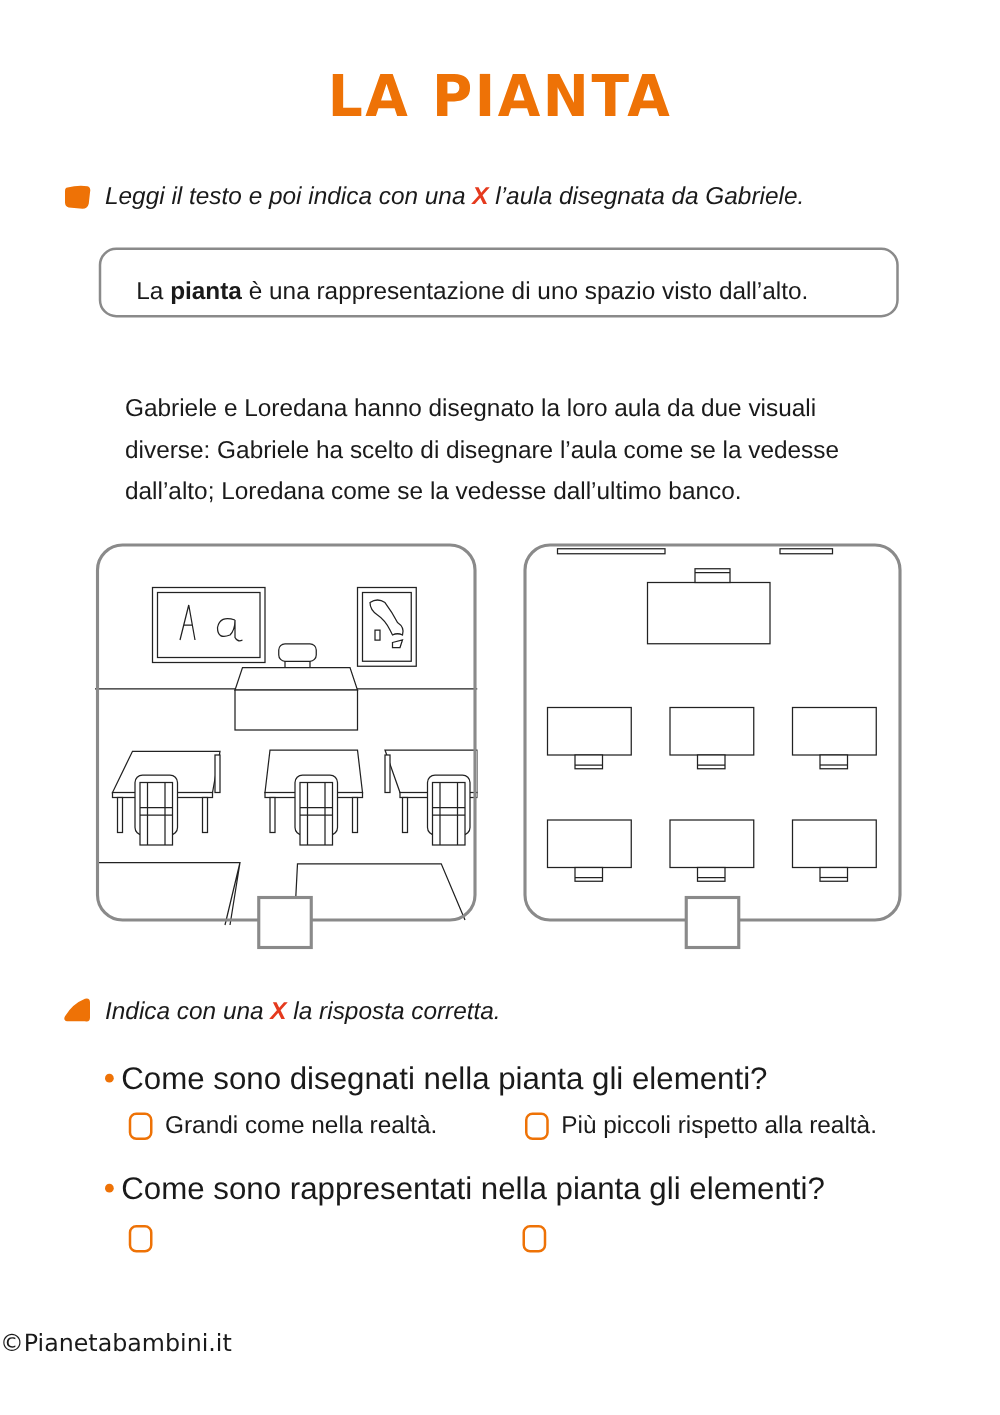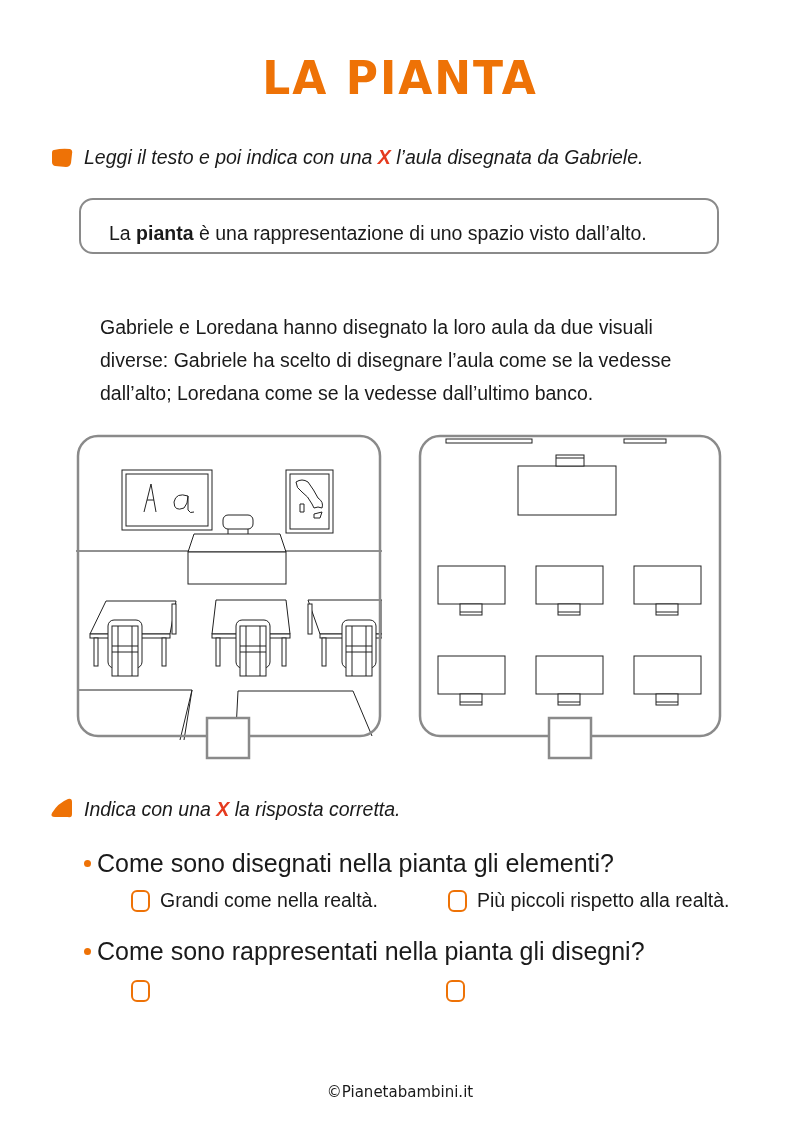--- a/index.html
+++ b/index.html
@@ -13,25 +13,25 @@
   .bullet-ico { position:absolute; }
   .defbox { position:absolute; left:79px; top:198px; width:640px; height:56px;
             border:2.5px solid #8a8a8a; border-radius:14px; box-sizing:border-box; }
   .defbox .txt { position:absolute; left:28px; top:22px; font-size:19.5px; white-space:nowrap; }
   .para { position:absolute; left:80px; top:311px; width:660px; font-size:19.5px; line-height:33px;margin-left:20px; }
   .para div { white-space:nowrap; }
   .pic { position:absolute; }
   .q { position:absolute; font-size:25px; white-space:nowrap; }
   .q .dot { display:inline-block; width:7px; height:7px; border-radius:50%; background:#ee7206;
             margin-right:6px; vertical-align:middle; position:relative; top:-2px; }
-  .opt { position:absolute; font-size:19.5px; white-space:nowrap; display:flex; align-items:center;margin-left:28px; }
+  .opt { position:absolute; font-size:19.5px; white-space:nowrap; display:flex; align-items:center; }
   .chk { display:inline-block; width:19px; height:22px; border:2px solid #ee7206; border-radius:6px;
          margin-right:10px; box-sizing:border-box; background:#fff; }
-  .footer { position:absolute; left:0; top:1064px; width:800px; text-align:center;
-            font-family:"DejaVu Sans", sans-serif; font-size:15px; color:#1a1a1a;margin-top:19px; }
+  .footer { position:absolute; left:0; top:1064px; width:800px; text-align:left;
+            font-family:"DejaVu Sans", sans-serif; font-size:19px; color:#1a1a1a; }
 </style>
 </head>
 <body>
 
 <div class="title">LA PIANTA</div>
 
 <svg class="bullet-ico" style="left:51px;top:148px" width="22" height="20" viewBox="0 0 22 20">
   <path d="M3 2 Q11 0 19 1 Q22 2 21 6 L20 15 Q19 19 15 19 L4 18 Q1 17 1 14 L1 5 Q1 2 3 2 Z" fill="#ee7206"></path>
 </svg>
 <div class="instr" style="left:84px;top:146px">
@@ -166,21 +166,21 @@
 <div class="opt" style="left:103px;top:889px">
   <span class="chk"></span>
     <span>Grandi come nella realtà.</span>
 </div>
 <div class="opt" style="left:420px;top:889px">
   <span class="chk"></span>
     <span>Più piccoli rispetto alla realtà.</span>
 </div>
 
 <div class="q" style="left:84px;top:937px">
-  <span class="dot"></span><span>Come sono rappresentati nella pianta gli disegni?</span>
+  <span class="dot"></span><span>Come sono rappresentati nella pianta gli elementi?</span>
 </div>
 <div class="opt" style="left:103px;top:980px">
   <span class="chk"></span>
 </div>
 <div class="opt" style="left:418px;top:980px">
   <span class="chk"></span>
 </div>
 
 <div class="footer">©Pianetabambini.it</div>
 

